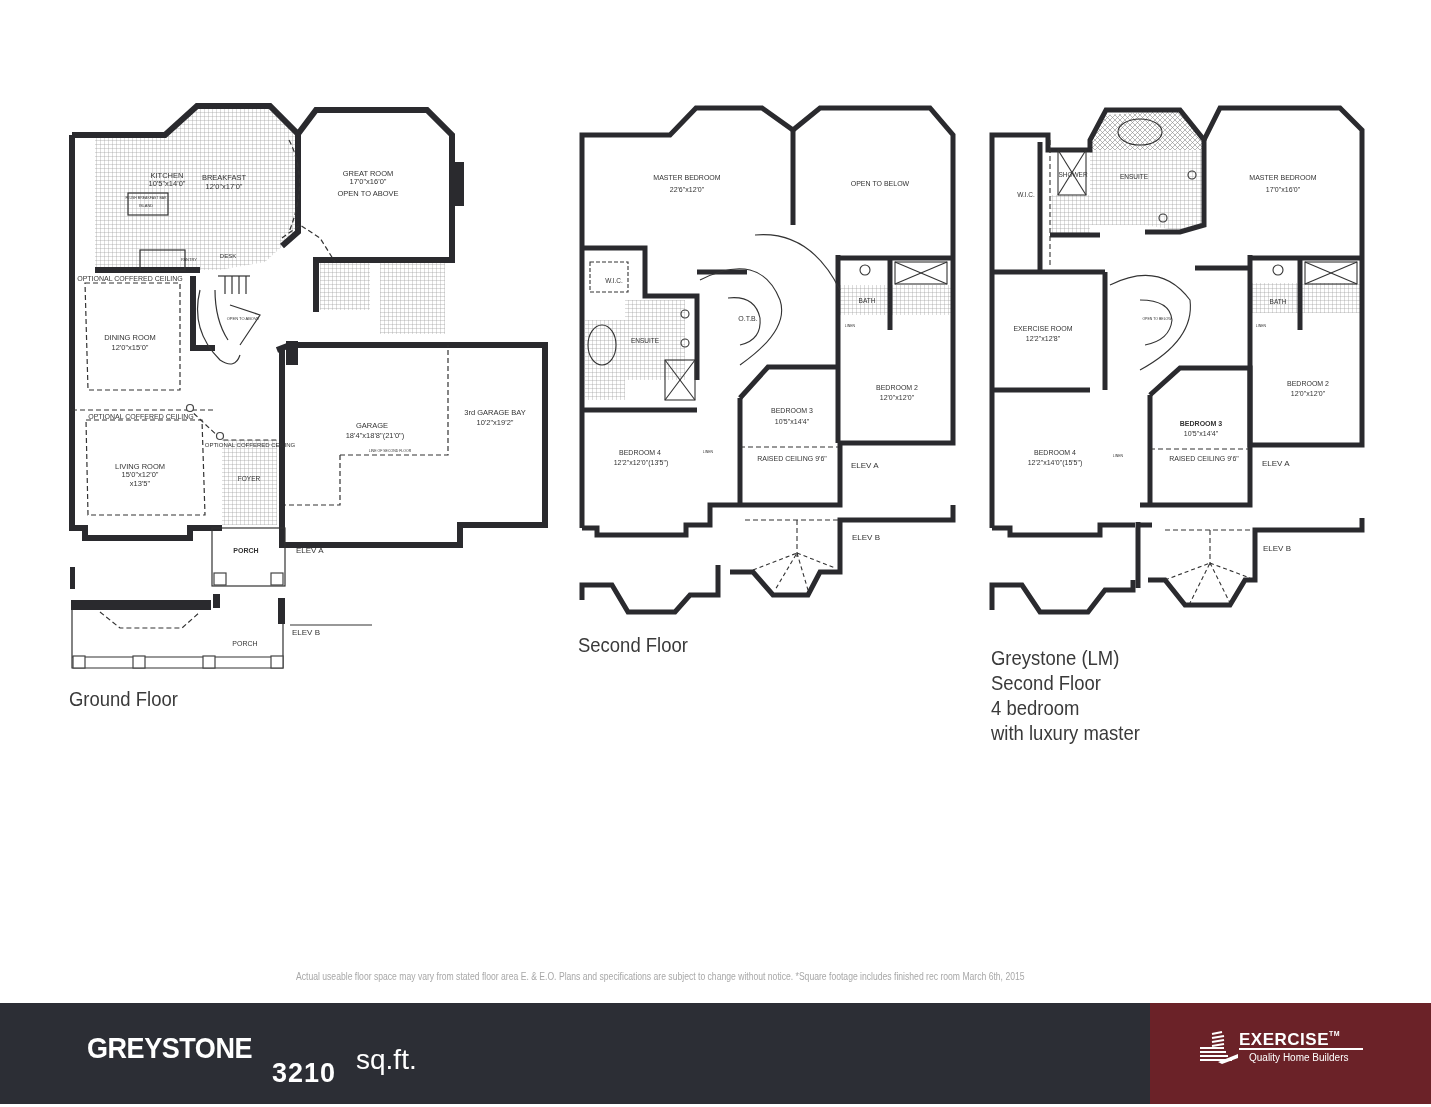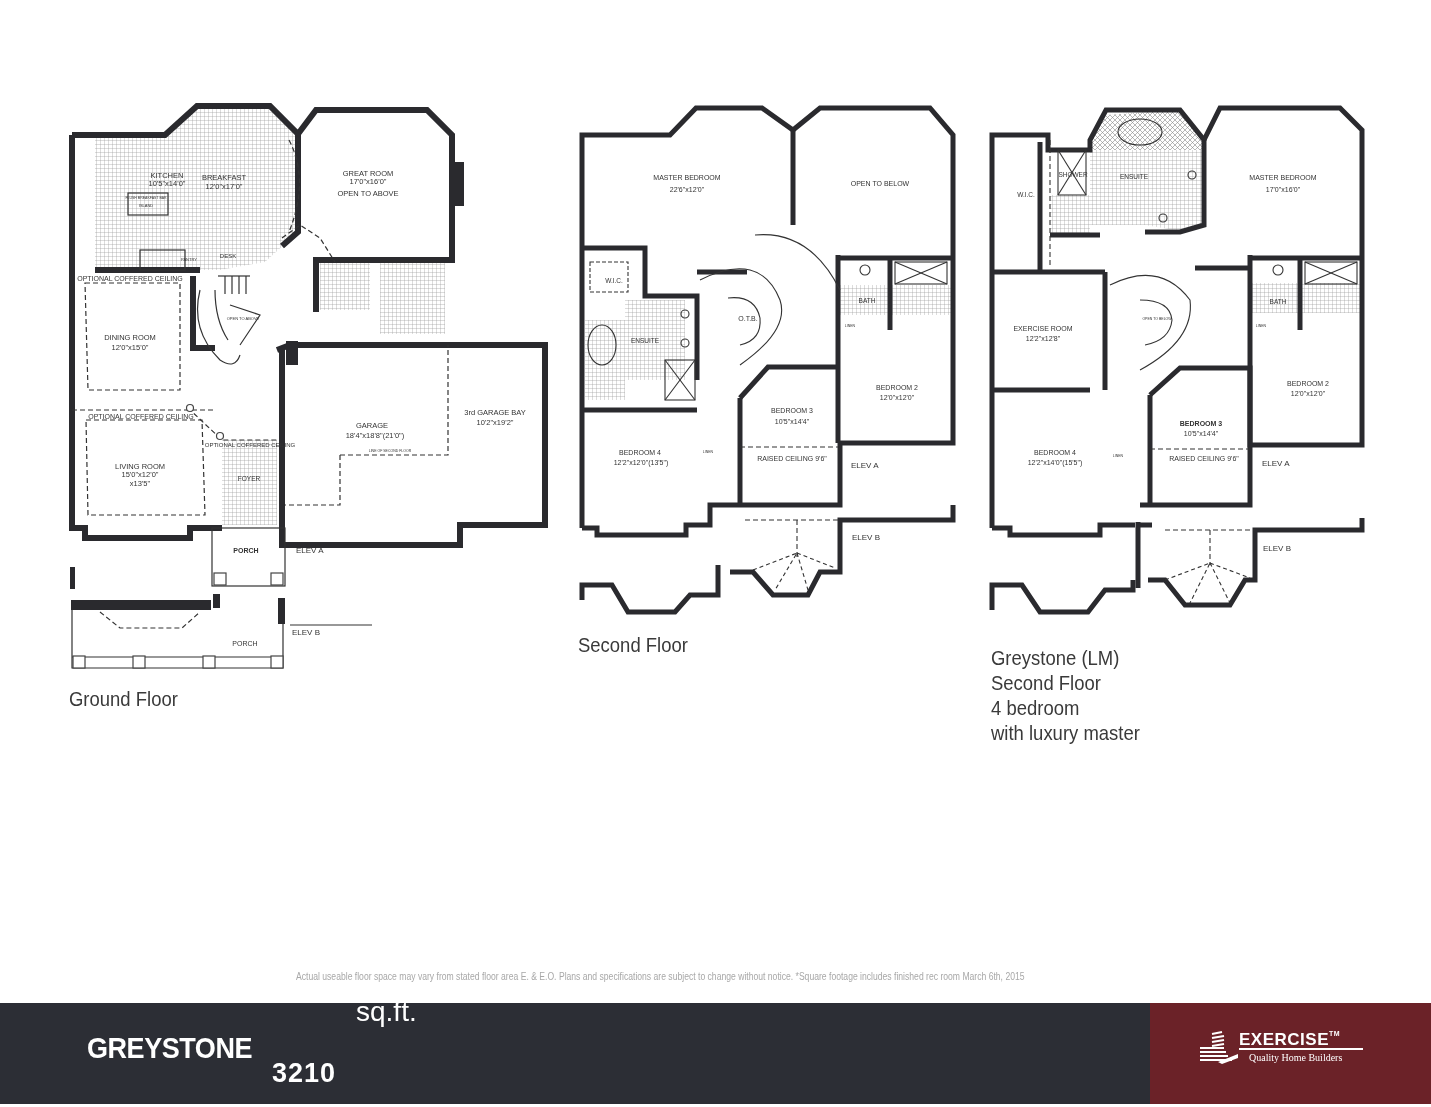--- a/index.html
+++ b/index.html
@@ -4,25 +4,25 @@
 <style>
   html,body{margin:0;padding:0;background:#fff;}
   body{width:1431px;height:1107px;position:relative;overflow:hidden;font-family:"Liberation Sans",sans-serif;}
   .plan{position:absolute;left:0;top:0;}
   .caption{position:absolute;font-family:"Liberation Sans",sans-serif;color:#3a3a3a;font-size:21px;line-height:25px;transform:scaleX(0.88);transform-origin:left top;}
   .disclaimer{position:absolute;left:296px;top:971px;font-size:10px;color:#a8a8a8;white-space:nowrap;transform:scaleX(0.86);transform-origin:left top;}
   .footer{position:absolute;left:0;top:1003px;width:1431px;height:101px;background:#2c2e35;}
   .footer-brand{position:absolute;right:0;top:0;width:281px;height:101px;background:#6b2228;}
   .model-name{position:absolute;left:87px;top:1031px;color:#fff;font-weight:bold;font-size:30px;letter-spacing:-0.5px;transform:scaleX(0.9);transform-origin:left top;}
   .sqft-num{position:absolute;left:272px;top:1034px;color:#fff;font-weight:bold;font-size:27px;letter-spacing:1px;margin-top:24px;}
-  .sqft-unit{position:absolute;left:356px;top:996px;color:#fff;font-size:28px;}
+  .sqft-unit{position:absolute;left:356px;top:1044px;color:#fff;font-size:28px;}
   .logo{position:absolute;left:1198px;top:1030px;}
   .logo-name{position:absolute;left:1239px;top:1030px;color:#fff;font-weight:bold;font-size:17px;letter-spacing:0.5px;}
   .logo-line{position:absolute;left:1239px;top:1048px;width:124px;height:2px;background:#fff;}
-  .logo-tag{position:absolute;left:1249px;top:1052px;color:#fff;font-size:10px;font-family:Liberation Serif, serif;}
+  .logo-tag{position:absolute;left:1249px;top:1052px;color:#fff;font-size:10px;}
   .tm{font-size:7px;vertical-align:top;}
   svg text{font-family:"Liberation Sans",sans-serif;fill:#333;}
 </style>
 </head>
 <body>
 
 <svg class="plan" width="1431" height="960" viewBox="0 0 1431 960">
   <defs>
     <pattern id="tile" width="4" height="4" patternUnits="userSpaceOnUse">
       <rect width="4" height="4" fill="#fff"></rect>

